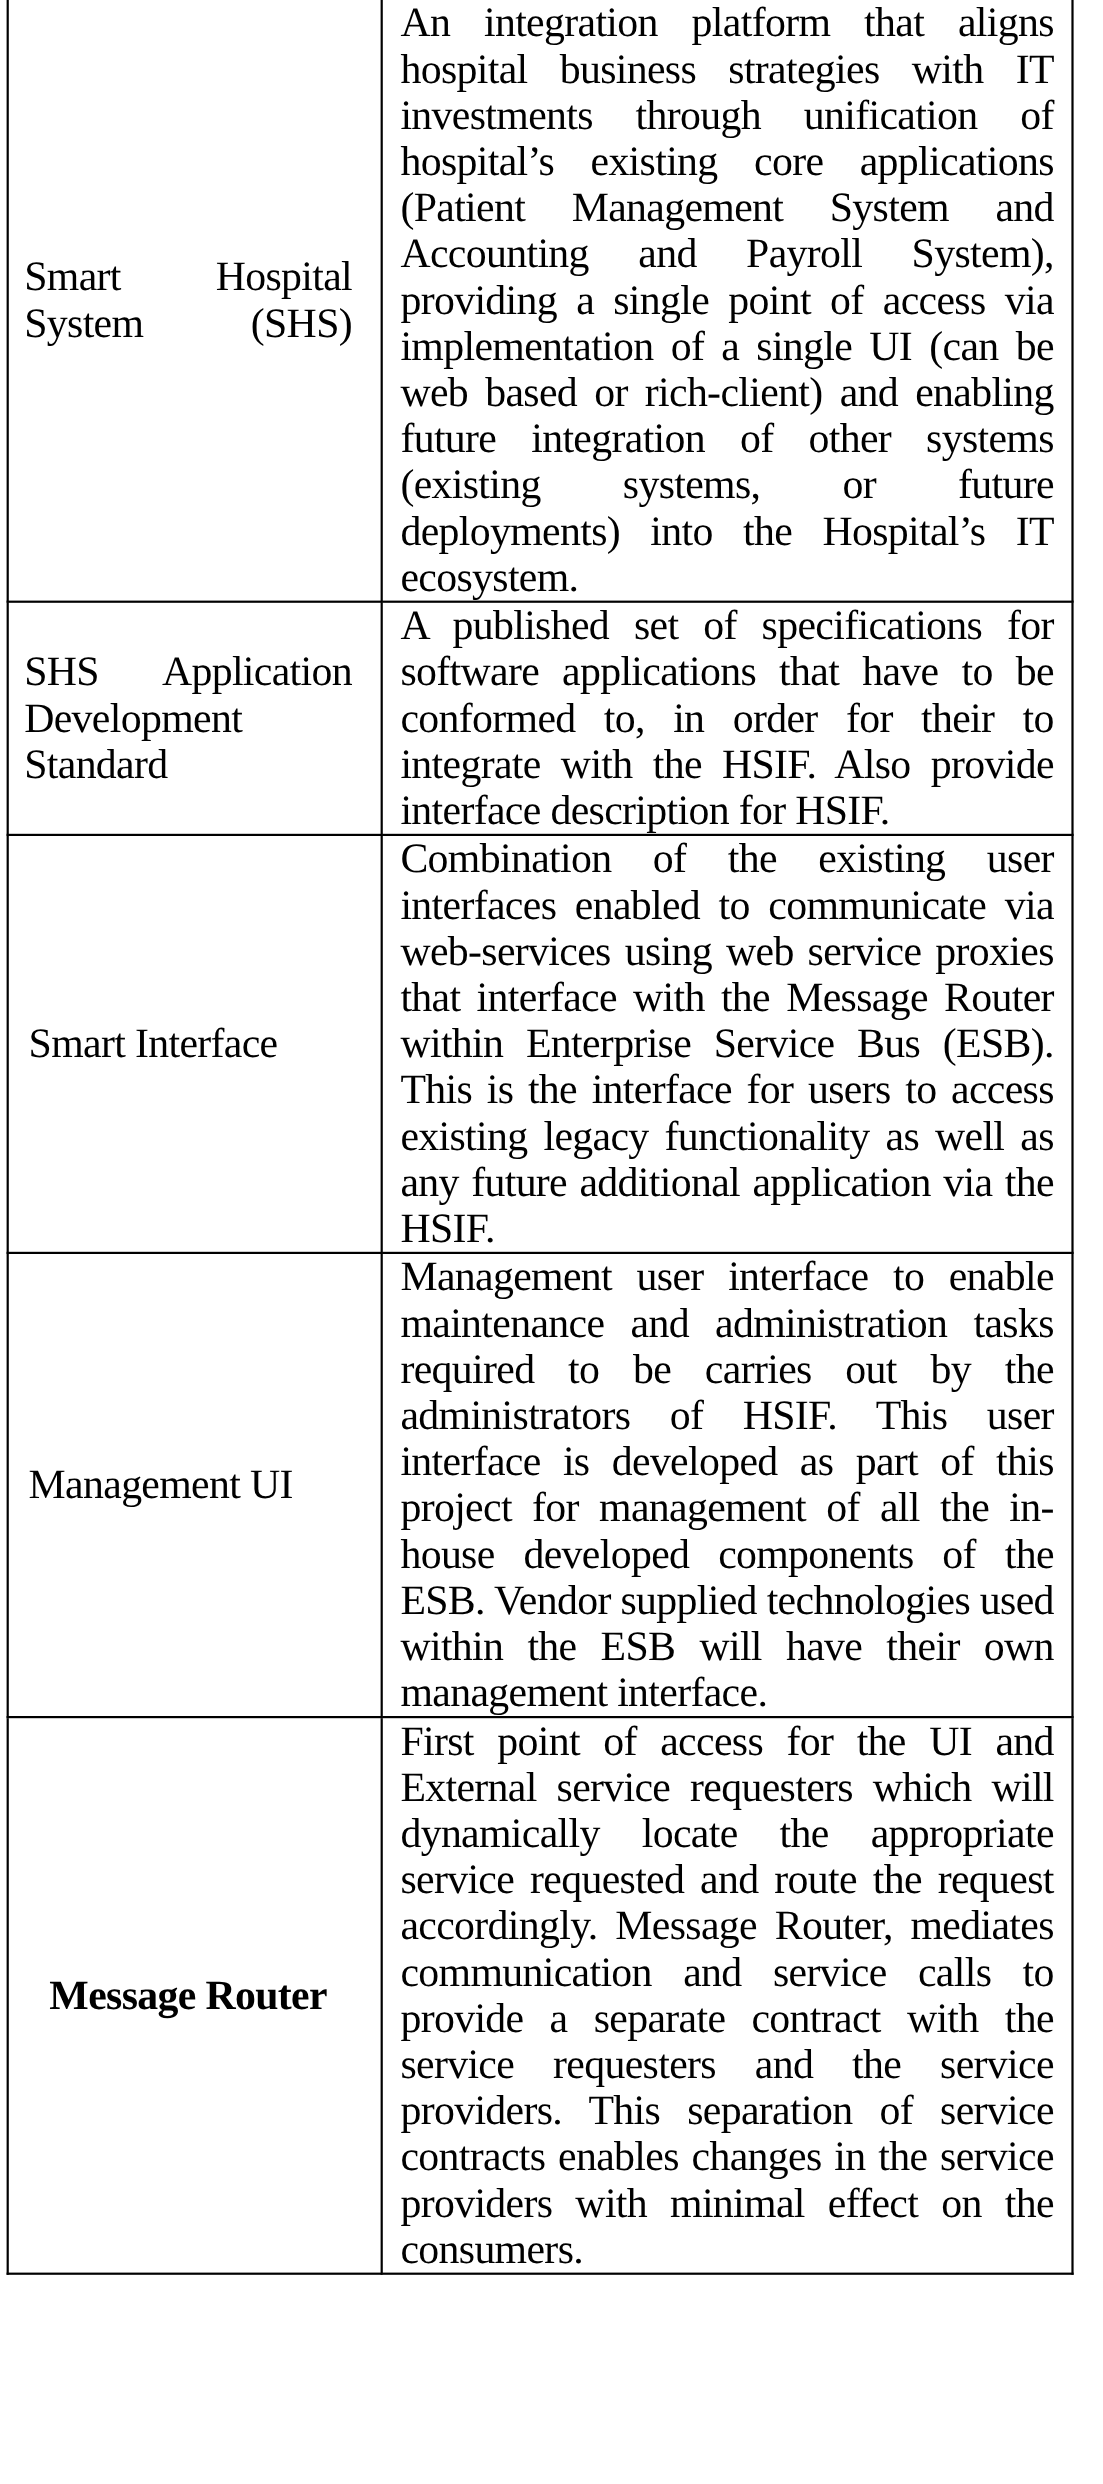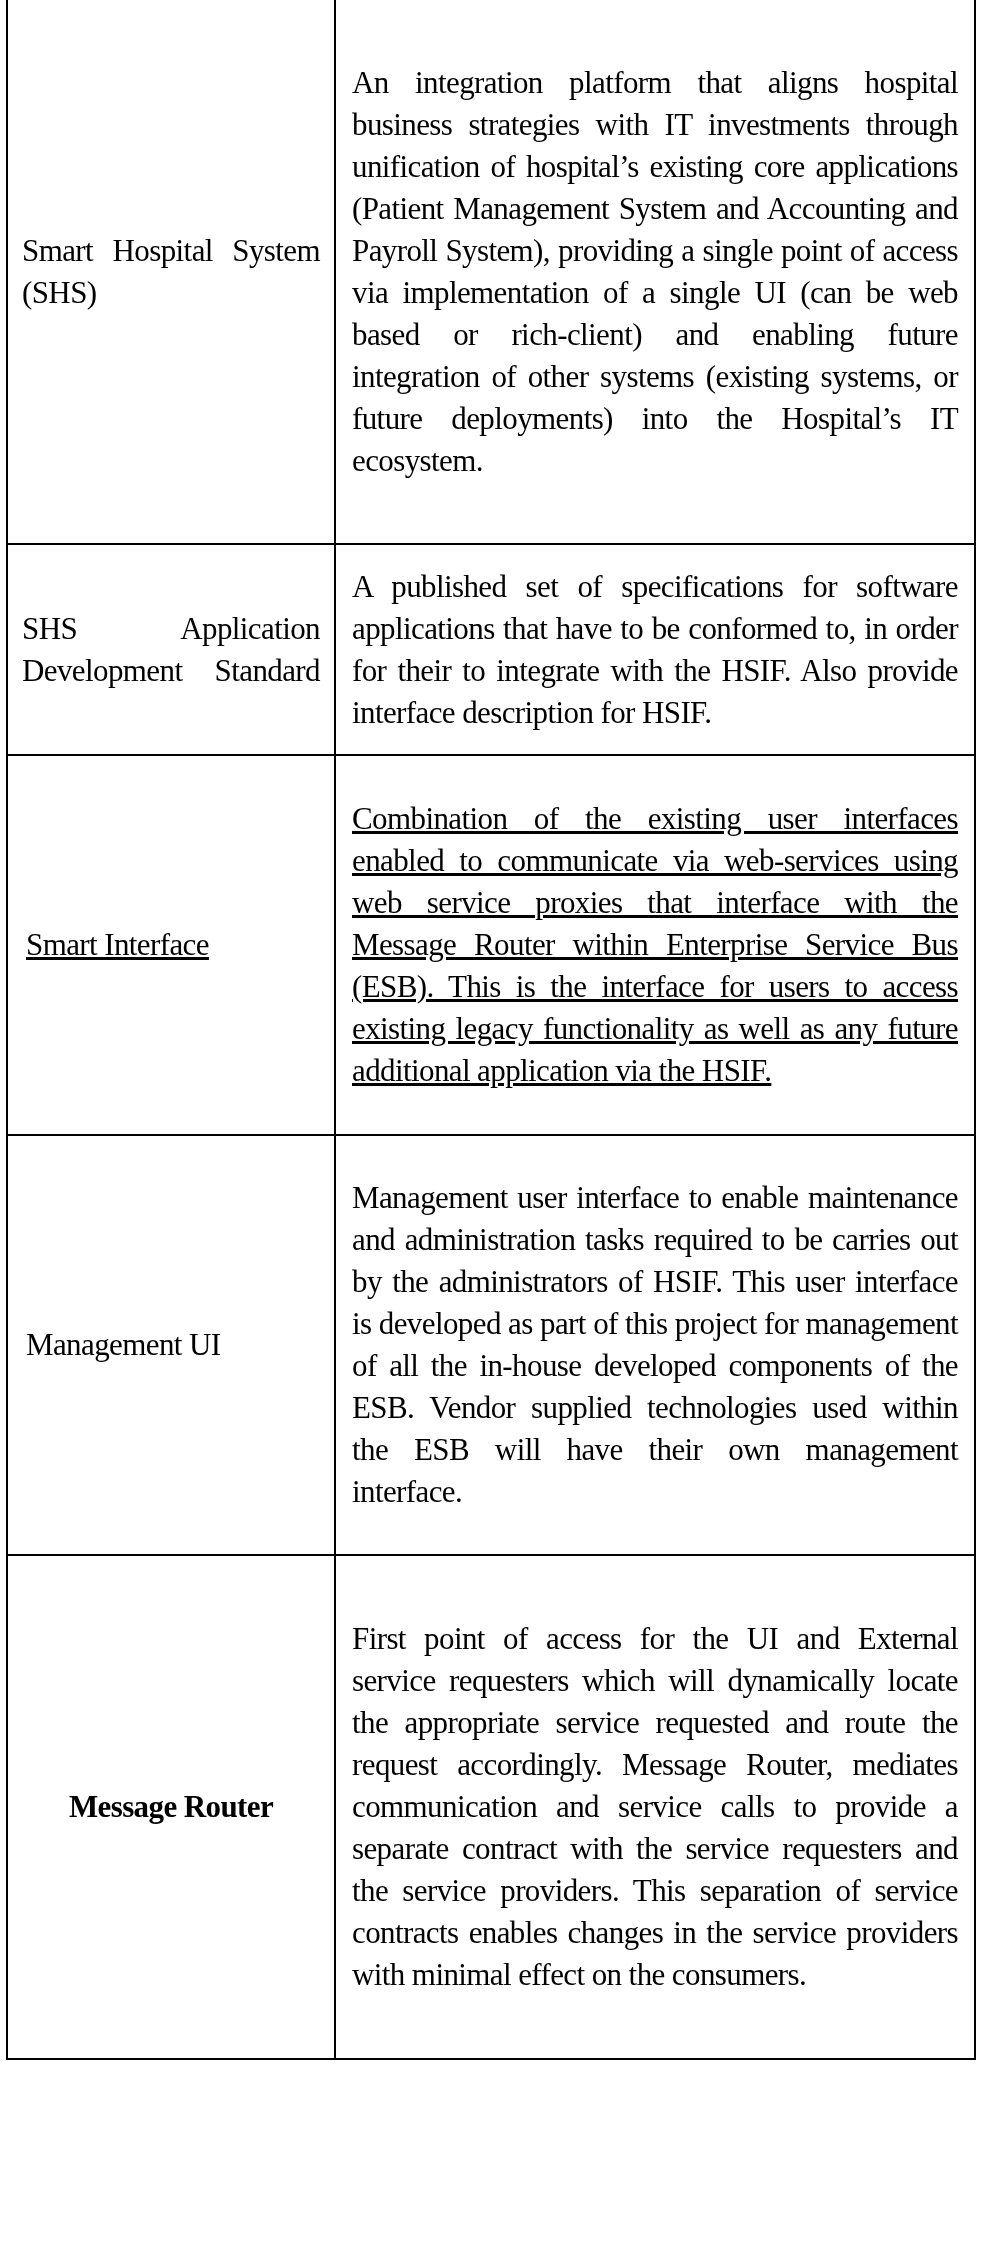--- a/index.html
+++ b/index.html
@@ -19,49 +19,49 @@
       position: absolute;
       left: 6px;
       top: -2px;
       width: 970px;
       border-collapse: collapse;
       table-layout: fixed;
     }
     .doc-table td {
       border: 2px solid #000000;
       vertical-align: middle;
-      font-size: 31px;
+      font-size: 38px;
       line-height: 42px;
       padding: 0;
       letter-spacing: -0.6px;
       word-spacing: 0px;
     }
     .doc-table td.term {
       width: 298px;
-      padding: 0 14px 0 14px;
+      padding: 0 26px 0 14px;
       text-align: justify;
       text-align-last: justify;
     }
     .doc-table td.term.left {
       text-align: left;
       text-align-last: left;
       padding-left: 18px;
     }
     .doc-table td.term.center {
       text-align: right;
       text-align-last: center;
       font-weight: bold;
     }
     .doc-table td.desc {
       padding: 0 16px 0 16px;
       text-align: justify;
     }
     .doc-table tr.r1 td { height: 543px; }
     .doc-table tr.r2 td { height: 209px; }
-    .doc-table tr.r3 td { height: 378px; text-decoration: underline; }
+    .doc-table tr.r3 td { height: 378px; }
     .doc-table tr.r4 td { height: 418px; }
     .doc-table tr.r5 td { height: 169px; }
     .doc-table tr.r6 td { height: 502px; margin-top: 31px; }
   </style>
 </head>
 <body>
 
 <table class="doc-table">
   <tbody>
     <tr class="r1">

